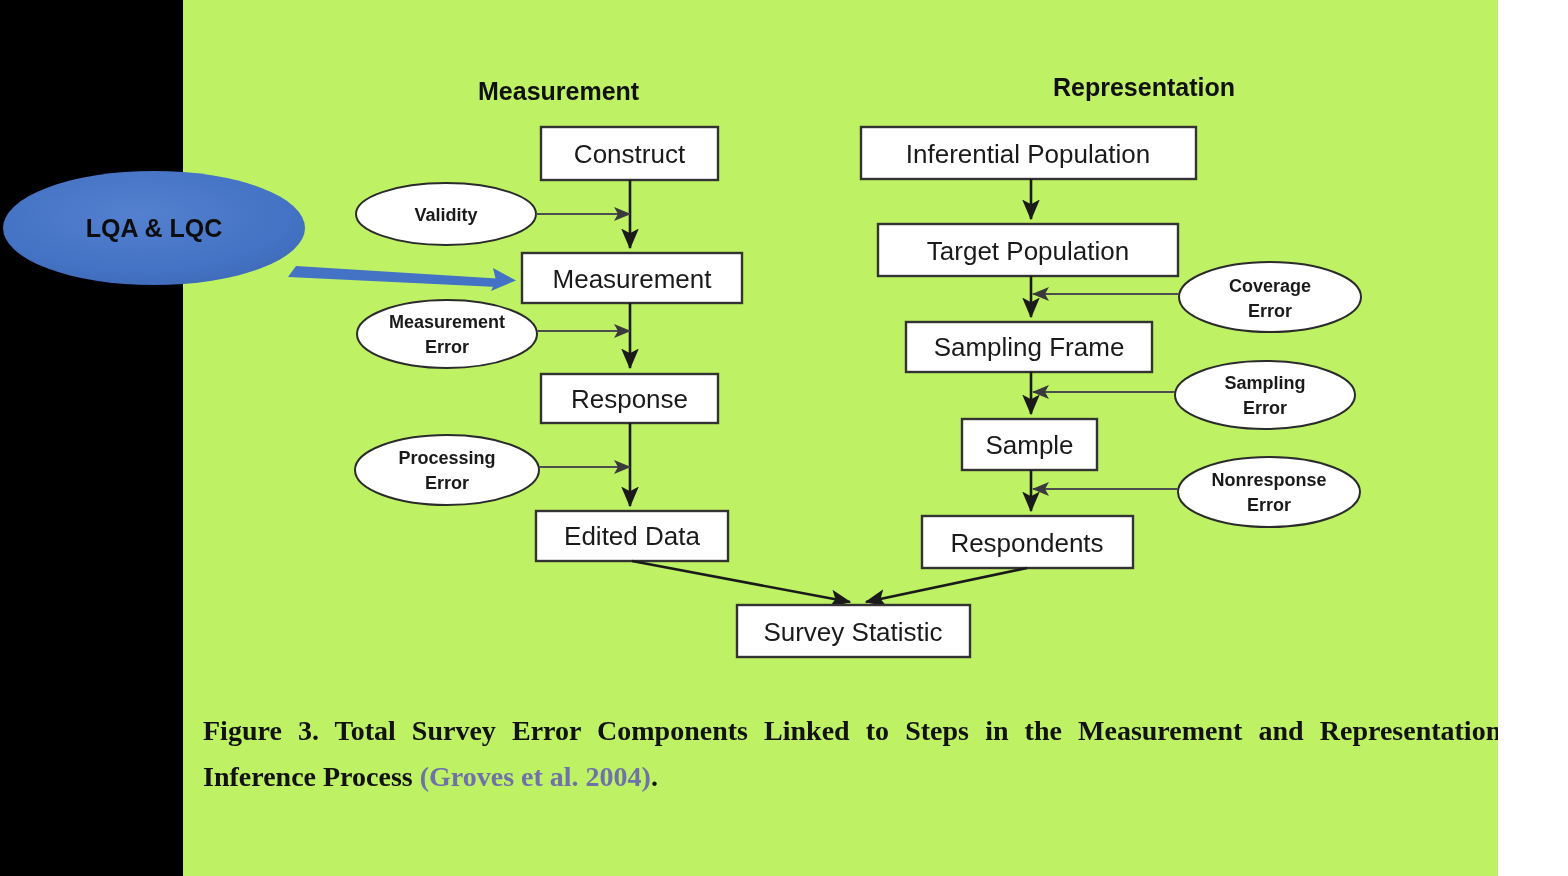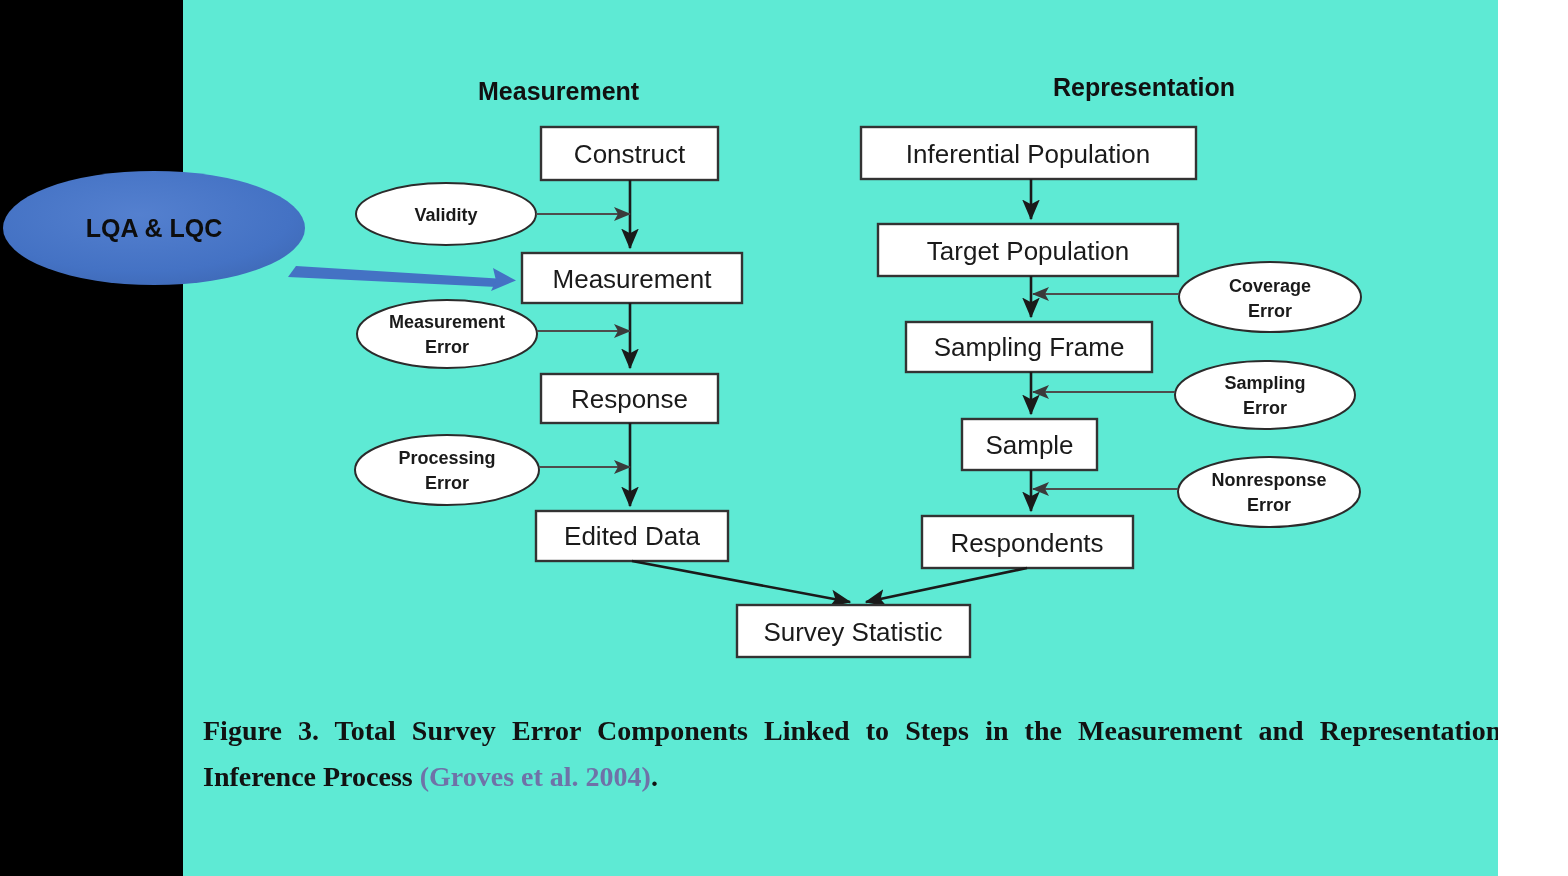--- a/index.html
+++ b/index.html
@@ -4,21 +4,21 @@
 <style>
   html, body {
     margin: 0;
     padding: 0;
     background: #ffffff;
   }
   #page {
     position: relative;
     width: 1498px;
     height: 876px;
-    background: #5eead4;
+    background: #bef264;
     overflow: hidden;
     font-family: "Liberation Sans", sans-serif;
   }
   #left-band {
     position: absolute;
     left: 0;
     top: 0;
     width: 183px;
     height: 876px;
     background: #000000;

